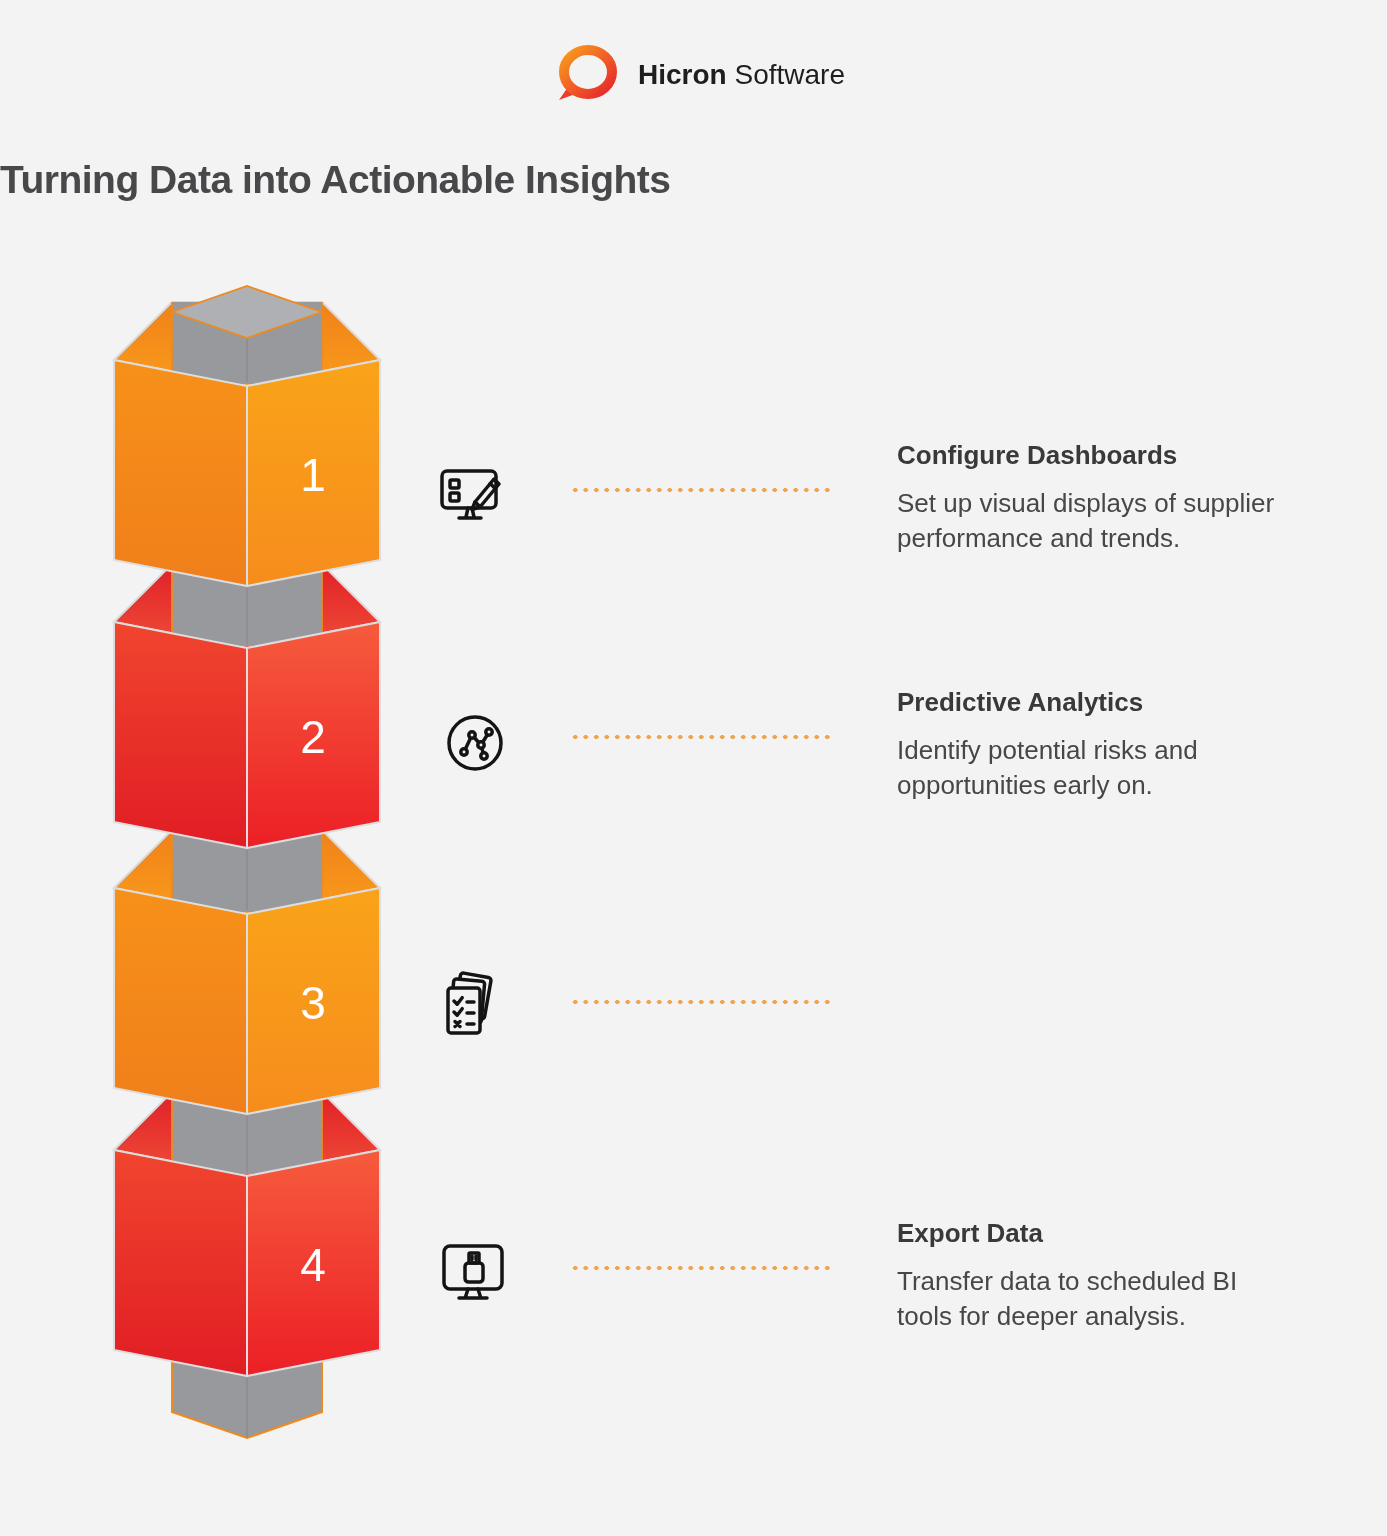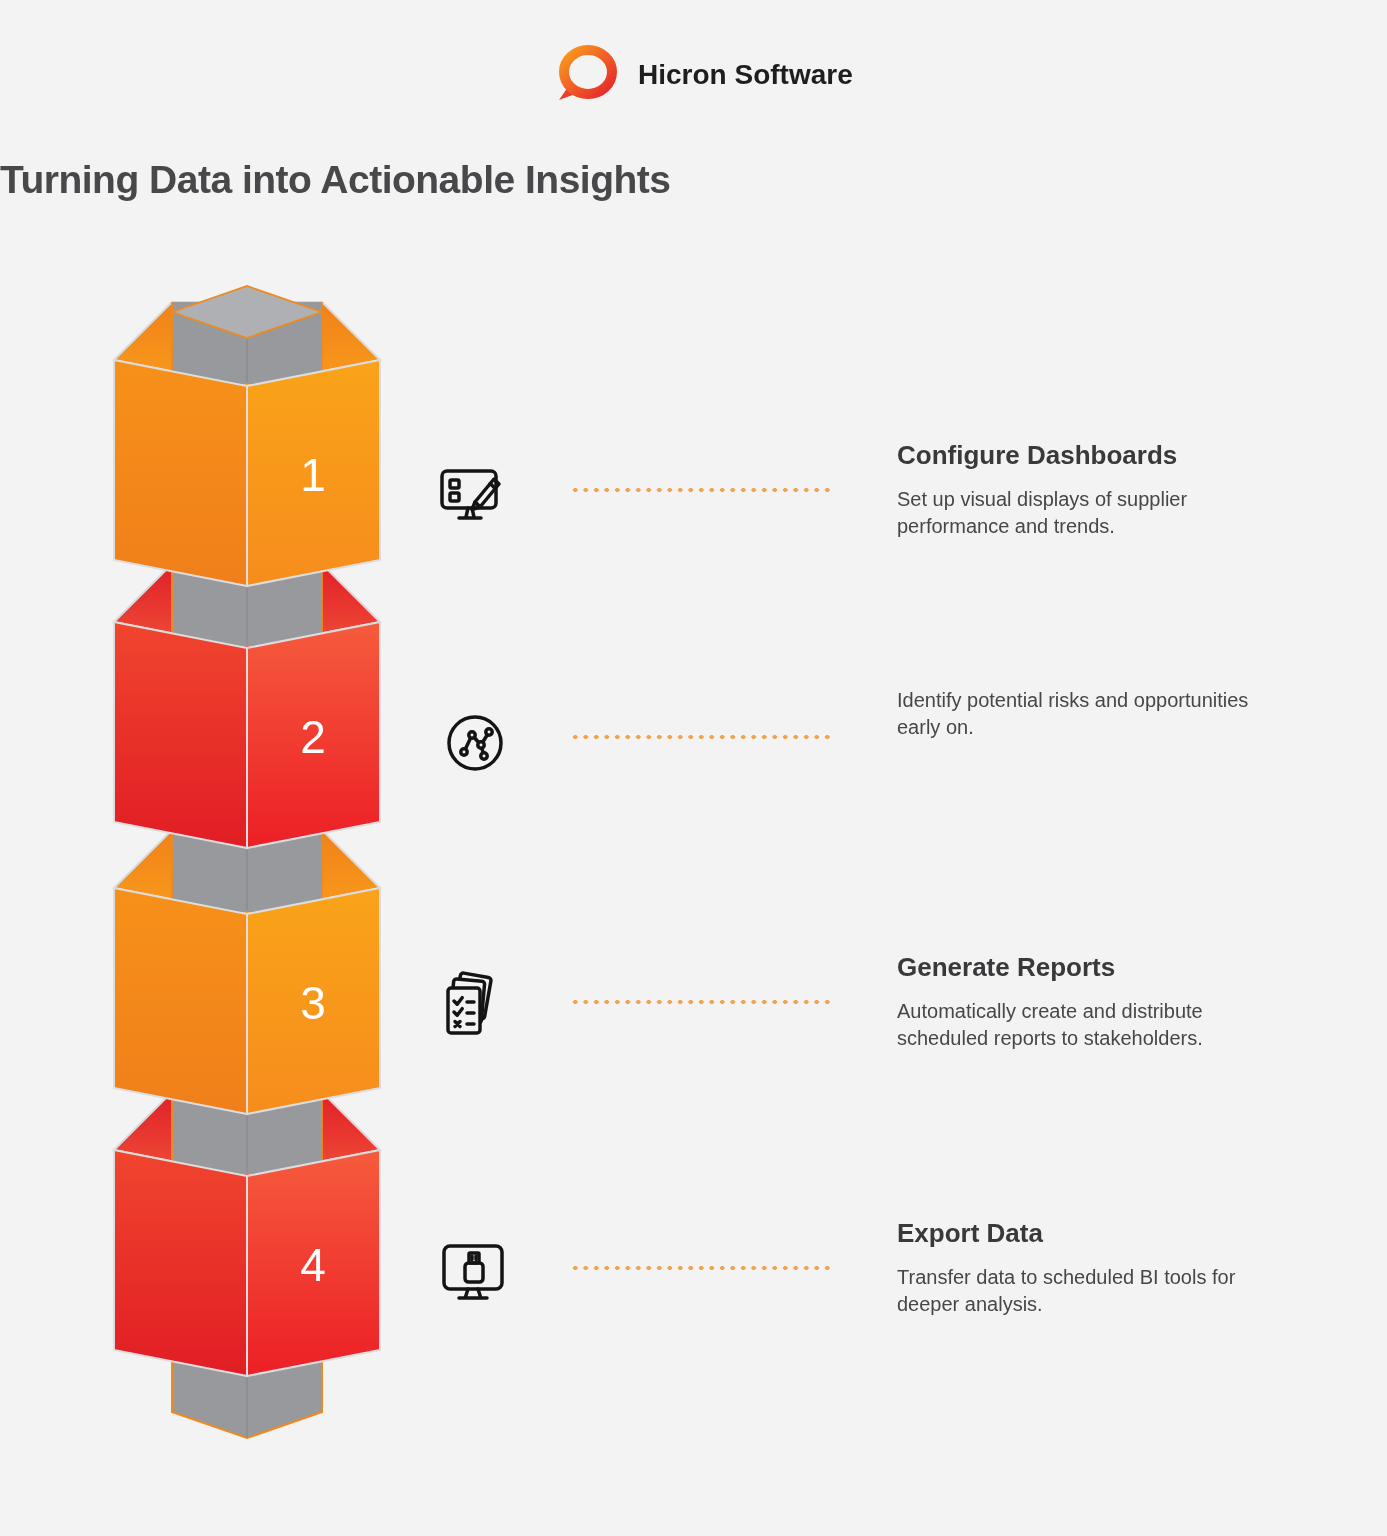--- a/index.html
+++ b/index.html
@@ -2,38 +2,38 @@
 <html><head>
 <meta charset="utf-8">
 <style>
   html,body{margin:0;padding:0;background:#F3F3F4;font-family:"Liberation Sans",sans-serif;}
   .canvas{position:relative;width:1387px;height:1536px;background:#F3F3F4;overflow:hidden;}
 
   
   .logo-row{position:absolute;left:550px;top:38px;display:flex;align-items:center;}
   .brand{font-size:28px;color:#1E1E1E;margin-left:14px;}
   .brand .bold{font-weight:700;text-align:right;}
-  .brand .light{font-weight:700;}
+  .brand .light{font-weight:400;}
 
   
   .title{position:absolute;top:158px;left:0;width:100%;text-align:left;
          font-size:39px;font-weight:700;color:#48484A;letter-spacing:-0.5px;margin:0;}
 
   
   .stack{position:absolute;left:0;top:0;}
 
   
   .row{position:absolute;left:435px;width:910px;height:150px;}
   .row .icon{position:absolute;left:0;top:16px;}
   .row .dots{position:absolute;left:135px;top:47px;width:262px;height:6px;
      background-image:radial-gradient(circle,#F2A34D 2px,rgba(0,0,0,0) 2.4px);
      background-size:10.5px 6px;background-position:0 50%;background-repeat:repeat-x;}
   .row .text{position:absolute;left:462px;top:0;width:400px;}
   .row h3{margin:0 0 15px;font-size:26px;font-weight:700;color:#39393B;}
-  .row p{margin:0;font-size:20px;line-height:1.33;color:#47474A;max-width:395px;}
+  .row p{margin:0;font-size:26px;line-height:1.33;color:#47474A;max-width:395px;}
 
   .row-1{top:440px;}
   .row-2{top:687px;}
   .row-3{top:952px;}
   .row-4{top:1218px;}
 
   .cube-number{font-family:"Liberation Sans",sans-serif;font-size:46px;fill:#ffffff;}
   .ic{stroke:#141414;stroke-width:3.5;fill:none;stroke-linecap:round;stroke-linejoin:round;}
 </style>
 </head>
@@ -163,38 +163,35 @@
       <circle cx="40" cy="40" r="26"></circle>
       <path d="M29 49 L37 32 L46 42 L54 29 M46 42 L49 53"></path>
       <circle cx="29" cy="49" r="3.2" fill="#F3F3F4"></circle>
       <circle cx="37" cy="32" r="3.2" fill="#F3F3F4"></circle>
       <circle cx="46" cy="42" r="3.2" fill="#F3F3F4"></circle>
       <circle cx="54" cy="29" r="3.2" fill="#F3F3F4"></circle>
       <circle cx="49" cy="53" r="3.2" fill="#F3F3F4"></circle>
     </svg>
     <div class="dots"></div>
     <div class="text">
+      <h3>Predictive Analytics</h3>
       <p>Identify potential risks and opportunities early on.</p>
     </div>
   </div>
 
   <div class="row row-3">
     <svg class="icon ic" width="80" height="80" viewBox="0 0 80 80">
       <rect x="22" y="7" width="31" height="42" rx="3" fill="#F3F3F4" transform="rotate(10 37.5 28)"></rect>
       <rect x="17" y="12" width="31" height="42" rx="3" fill="#F3F3F4" transform="rotate(5 32.5 33)"></rect>
       <rect x="13" y="20" width="32" height="45" rx="3" fill="#F3F3F4"></rect>
       <path d="M19 33 l3.2 3.2 5 -6.5 M32 34 h7"></path>
       <path d="M19 44 l3.2 3.2 5 -6.5 M32 45 h7"></path>
       <path d="M20 53.5 l5 5 M25 53.5 l-5 5 M32 56 h7"></path>
     </svg>
     <div class="dots"></div>
-    <div class="text">
-      <h3>Generate Reports</h3>
-      <p>Automatically create and distribute scheduled reports to stakeholders.</p>
-    </div>
   </div>
 
   <div class="row row-4">
     <svg class="icon ic" width="80" height="80" viewBox="0 0 80 80">
       <rect x="9" y="12" width="58" height="43" rx="6"></rect>
       <path d="M33 55 l-2.5 8 M43 55 l2.5 8 M24 64 h28"></path>
       <rect x="34" y="19" width="10" height="10" rx="1"></rect>
       <path d="M37 22 v3.5 M41 22 v3.5"></path>
       <rect x="30" y="29" width="18" height="19" rx="3.5"></rect>
     </svg>

